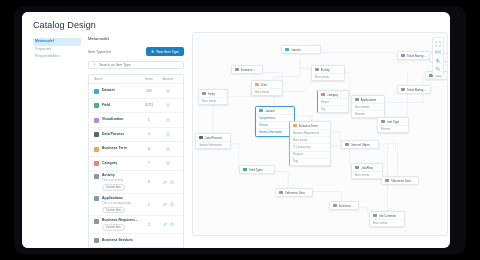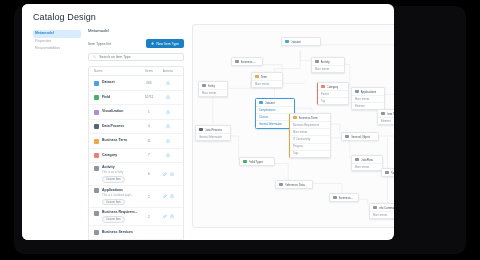--- a/index.html
+++ b/index.html
@@ -17,22 +17,22 @@
   
   #bezel {
     position: absolute;
     left: 14px; top: 6px;
     width: 452px; height: 248px;
     background: #0b0b0d;
     border-radius: 10px;
   }
   #app {
     position: absolute;
-    left: 22px; top: 4px;
-    width: 372px; height: 236px;
+    left: 22px; top: 12px;
+    width: 428px; height: 236px;
     background: #ffffff;
     border-radius: 6px;
     overflow: hidden;
   }
 
   
   #left {
     position: absolute;
     left: 0; top: 0;
     width: 167px; height: 236px;

